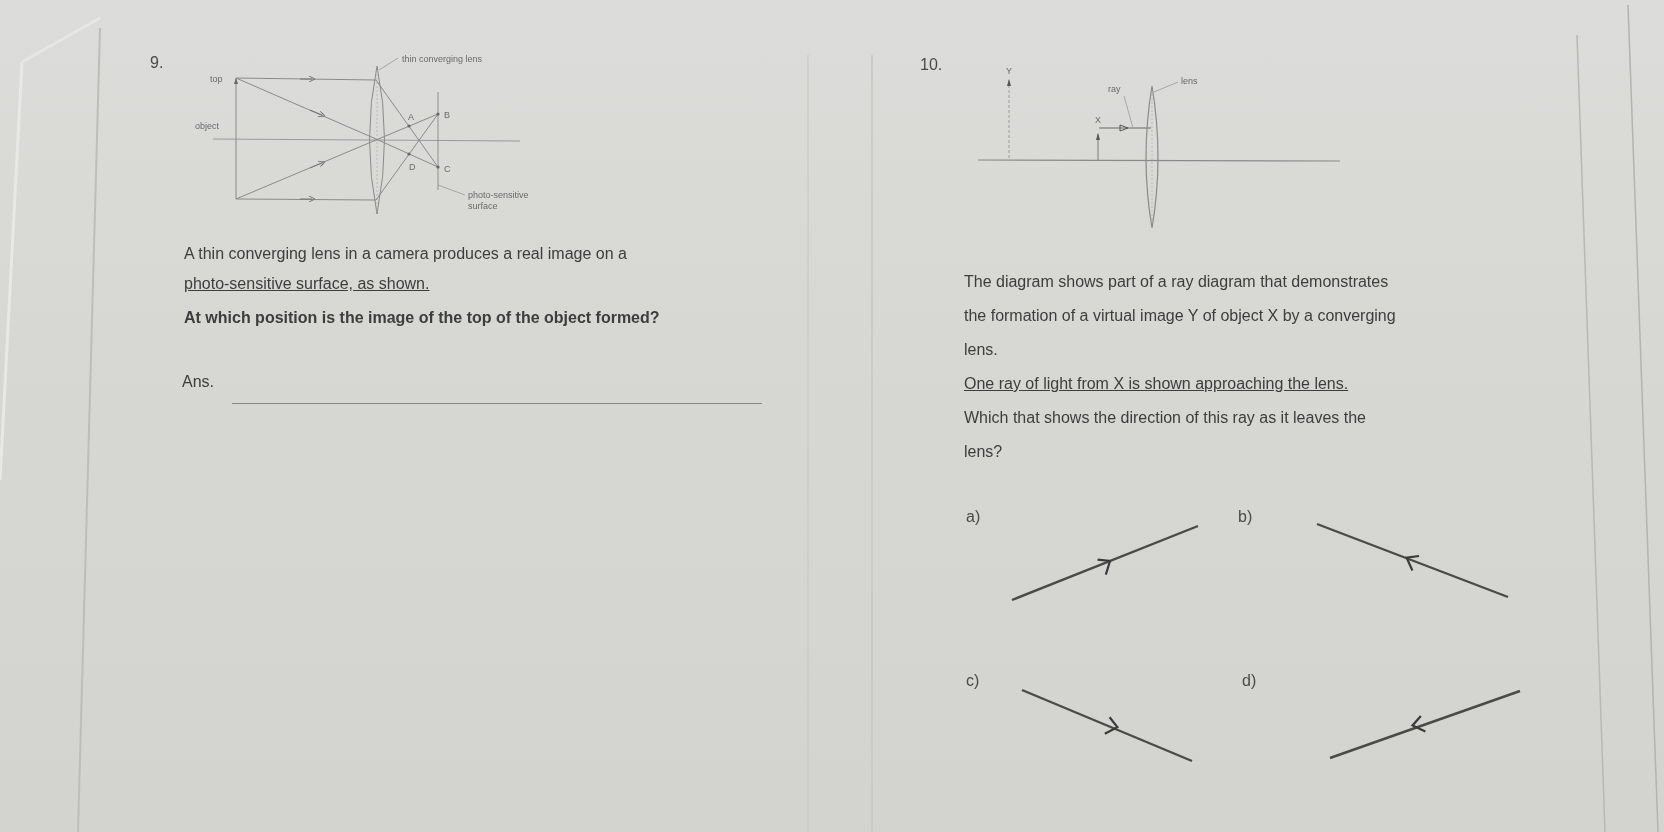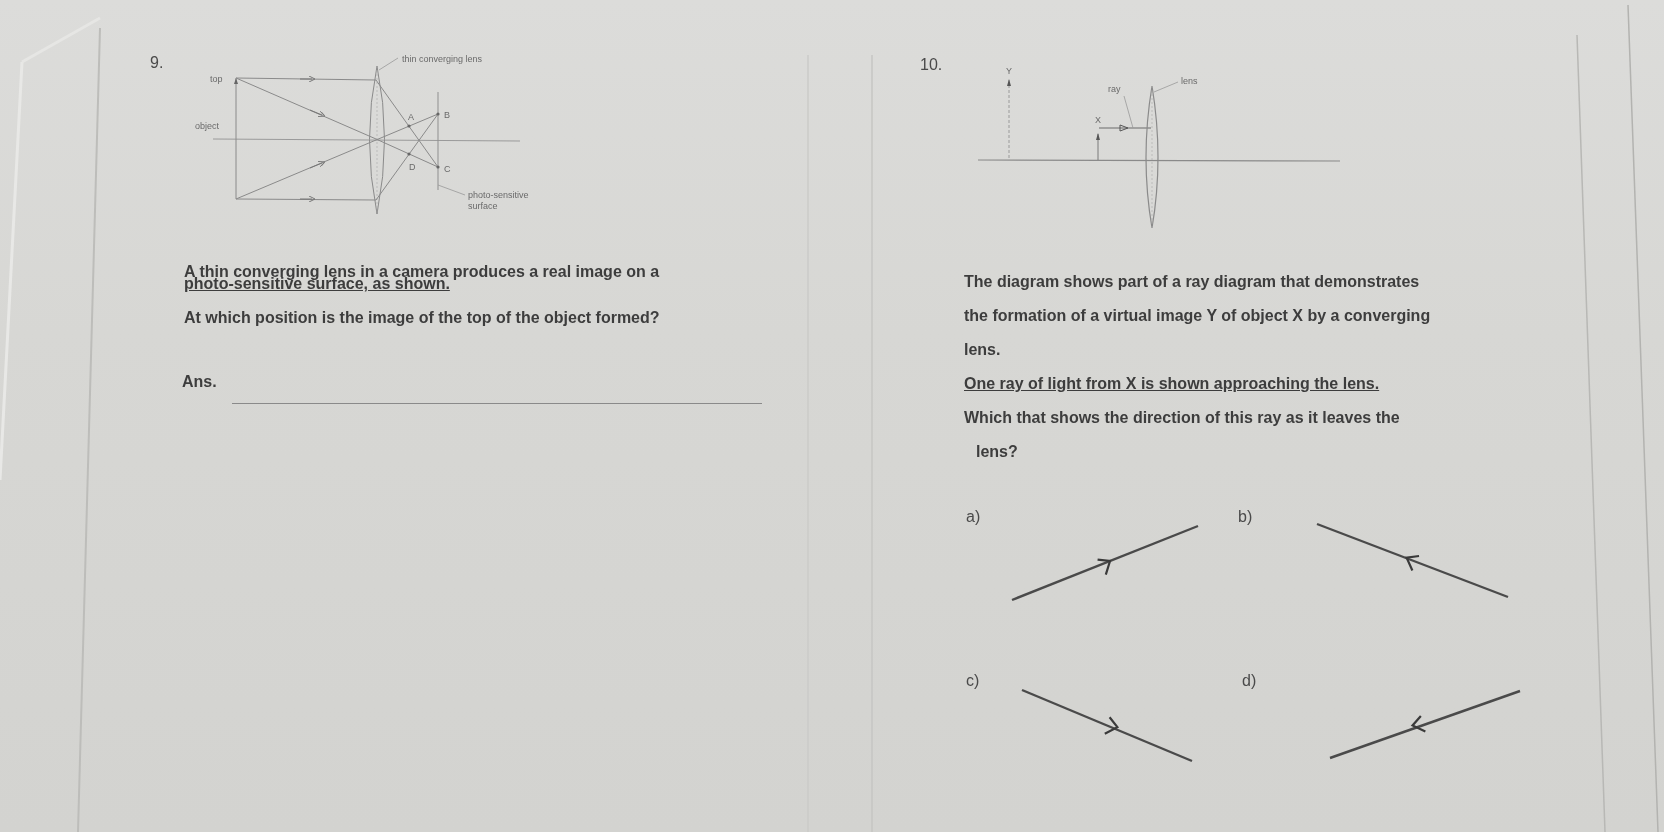--- a/index.html
+++ b/index.html
@@ -11,21 +11,21 @@
     }
     .page {
       position: absolute; left: 0; top: 0; width: 1664px; height: 832px;
       background: linear-gradient(180deg, #dcdcda 0%, #d7d7d4 40%, #d3d3d0 100%);
     }
     .fold-shadow {
       position: absolute; left: 0; top: 0; width: 1664px; height: 832px;
       pointer-events: none;
     }
     .qnum { position: absolute; font-size: 16px; color: #4a4a4a; }
-    .para { position: absolute; font-size: 16px; line-height: 32px; color: #3d3d3d; white-space: nowrap; font-weight: bold; }
+    .para { position: absolute; font-size: 16px; line-height: 32px; color: #3d3d3d; white-space: nowrap; }
     .small-label { font-family: "Liberation Sans", sans-serif; font-size: 9px; fill: #6a6a6a; }
     .opt-label { position: absolute; font-size: 16px; color: #4a4a4a; }
     .ans-line { position: absolute; height: 1px; background: #8a8a8a; }
     svg.diagram { position: absolute; overflow: visible; }
   </style>
 </head>
 <body>
 
 <div class="page">
 
@@ -85,21 +85,21 @@
     <text class="small-label" x="65" y="89">object</text>
     <text class="small-label" x="278" y="80">A</text>
     <text class="small-label" x="314" y="78">B</text>
     <text class="small-label" x="314" y="132">C</text>
     <text class="small-label" x="279" y="130">D</text>
     <text class="small-label" x="338" y="158">photo-sensitive</text>
     <text class="small-label" x="338" y="169">surface</text>
   </svg>
 
   <div class="para" style="left:184px; top:244px;">
-    <div style="position:absolute; left:0; top:18px; line-height:20px;text-align:right;">A thin converging lens in a camera produces a real image on a</div>
+    <div style="position:absolute; left:0; top:0; line-height:20px;text-align:right;">A thin converging lens in a camera produces a real image on a</div>
     <div style="position:absolute; left:0; top:30px; line-height:20px;text-decoration:underline;">photo-sensitive surface, as shown.</div>
     <div style="position:absolute; left:0; top:64px; line-height:20px;font-weight:bold;">At which position is the image of the top of the object formed?</div>
   </div>
 
   <div class="para" style="left:182px; top:372px; line-height:20px;">Ans.</div>
   <div class="ans-line" style="left:232px; top:403px; width:530px;"></div>
 
   <div class="qnum" style="left:920px; top:56px;">10.</div>
 
   <svg class="diagram" width="440" height="190" style="left:840px; top:40px;">
@@ -126,21 +126,21 @@
     <text class="small-label" x="341" y="44">lens</text>
     <text class="small-label" x="255" y="83">X</text>
   </svg>
 
   <div class="para" style="left:964px; top:272px;">
     <div style="position:absolute; left:0; top:0; line-height:20px;">The diagram shows part of a ray diagram that demonstrates</div>
     <div style="position:absolute; left:0; top:34px; line-height:20px;">the formation of a virtual image Y of object X by a converging</div>
     <div style="position:absolute; left:0; top:68px; line-height:20px;">lens.</div>
     <div style="position:absolute; left:0; top:102px; line-height:20px;text-decoration:underline;">One ray of light from X is shown approaching the lens.</div>
     <div style="position:absolute; left:0; top:136px; line-height:20px;">Which that shows the direction of this ray as it leaves the</div>
-    <div style="position:absolute; left:12px; top:170px; line-height:20px;">lens?</div>
+    <div style="position:absolute; left:0; top:170px; line-height:20px;">lens?</div>
   </div>
 
   <div class="opt-label" style="left:966px; top:508px;">a)</div>
   <div class="opt-label" style="left:1238px; top:508px;">b)</div>
   <div class="opt-label" style="left:966px; top:672px;">c)</div>
   <div class="opt-label" style="left:1242px; top:672px;">d)</div>
 
   <svg class="diagram" width="1664" height="832" style="left:0; top:0;">
 
     <g>

